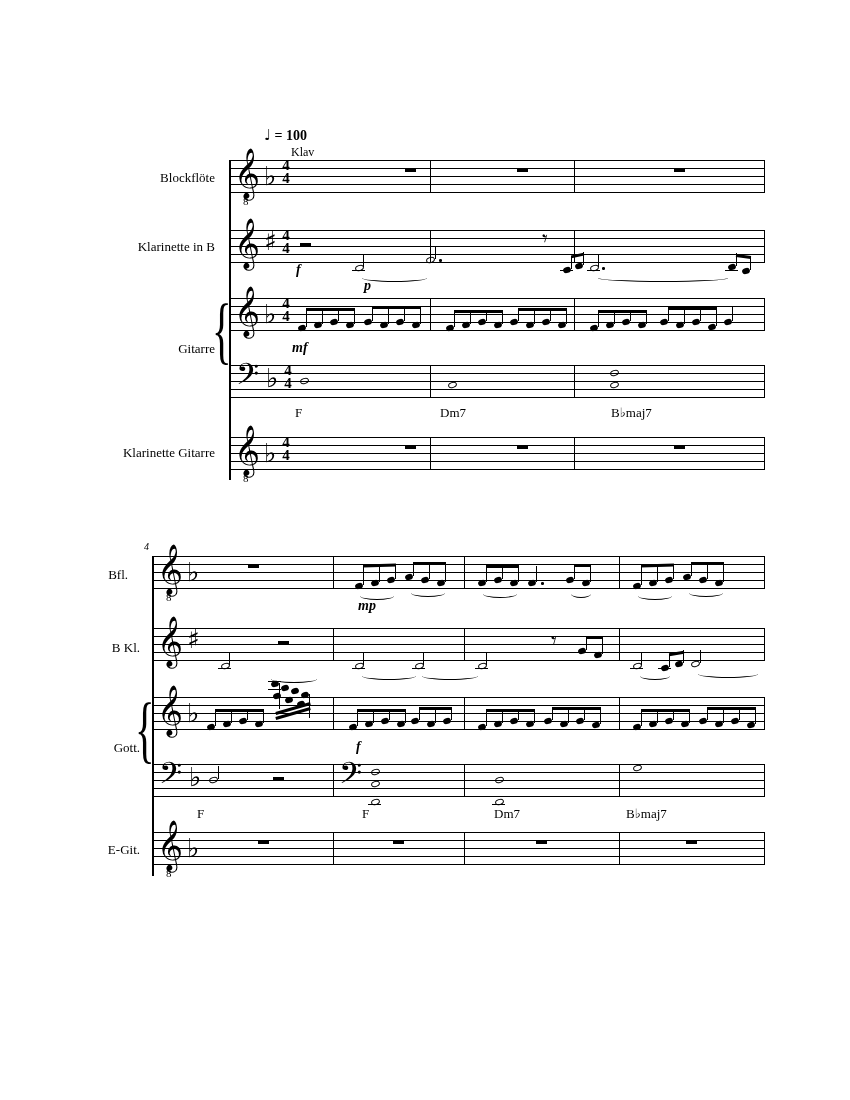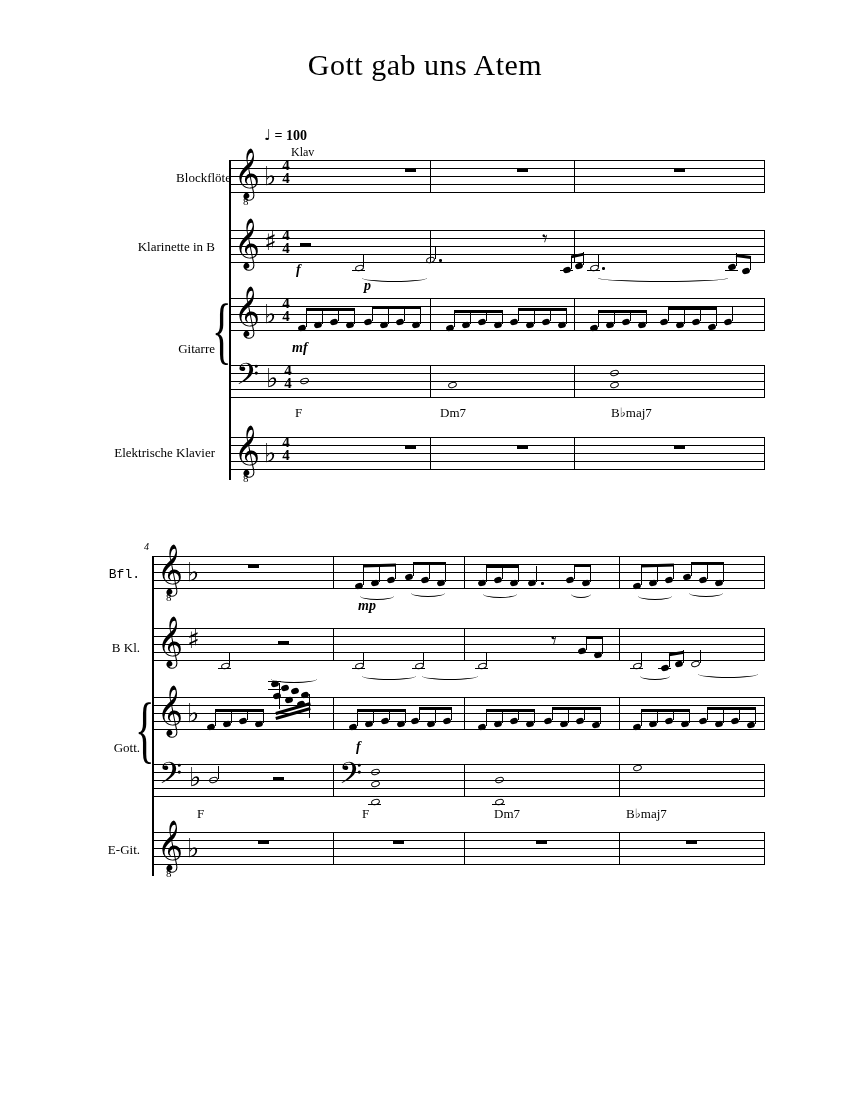--- a/index.html
+++ b/index.html
@@ -191,33 +191,32 @@
     height: 1px;
     background: #000;
     width: 13px;
   }
 </style>
 </head>
 <body>
 
 <div class="page">
 
-  <div class="title">Gott gab uns Atem</div>
 
   <div class="system" style="left:0; top:0; width:850px; height:380px;">
 
     <div class="tempo" style="left:264px; top:126px;">
       <span class="note">♩</span>
       <span>= 100</span>
     </div>
     <div class="sectionlabel" style="left:291px; top:145px;">Klav</div>
 
     <div class="bracketline" style="left:229px; top:160px; height:320px;"></div>
 
-    <div class="instname" style="left:116px; top:170px; width:115px;">Blockflöte</div>
+    <div class="instname" style="left:100px; top:170px; width:115px;">Blockflöte</div>
     <div style="position:absolute; left:230px; top:160px; width:535px; height:33px;">
       <div class="stafflines">
           <i></i>
           <i></i>
           <i></i>
           <i></i>
           <i></i>
         </div>
       <div class="clef treble" style="left:4px; top:-9px;">𝄞</div>
       <div class="clef8" style="left:13px; top:35px;">8</div>
@@ -395,21 +394,21 @@
       <div class="nh open" style="left:380px; top:17px;"></div>
       <div class="barline" style="left:200px; top:0; height:33px;"></div>
       <div class="barline" style="left:344px; top:0; height:33px;"></div>
       <div class="barline" style="left:534px; top:0; height:33px;"></div>
     </div>
 
     <div class="chordname" style="left:295px; top:405px;">F</div>
     <div class="chordname" style="left:440px; top:405px;">Dm7</div>
     <div class="chordname" style="left:611px; top:405px;">B♭maj7</div>
 
-    <div class="instname" style="left:85px; top:445px; width:130px;">Elektrische Klavier</div>
+    <div class="instname" style="left:85px; top:445px; width:130px;">Klarinette Gitarre</div>
     <div style="position:absolute; left:230px; top:437px; width:535px; height:33px;">
       <div class="stafflines">
           <i></i>
           <i></i>
           <i></i>
           <i></i>
           <i></i>
         </div>
       <div class="clef treble" style="left:4px; top:-9px;">𝄞</div>
       <div class="clef8" style="left:13px; top:35px;">8</div>
@@ -425,21 +424,21 @@
       <div class="barline" style="left:344px; top:0; height:33px;"></div>
       <div class="barline" style="left:534px; top:0; height:33px;"></div>
     </div>
   </div>
 
   <div class="system" style="left:0; top:0; width:850px; height:400px;">
 
     <div class="measurenum" style="left:144px; top:541px;">4</div>
     <div class="bracketline" style="left:152px; top:556px; height:320px;"></div>
 
-    <div class="instname" style="left:60px; top:567px; width:80px;font-family:Liberation Mono, monospace;">Bfl.</div>
+    <div class="instname" style="left:48px; top:567px; width:80px;">Bfl.</div>
     <div style="position:absolute; left:153px; top:556px; width:612px; height:33px;">
       <div class="stafflines">
           <i></i>
           <i></i>
           <i></i>
           <i></i>
           <i></i>
         </div>
       <div class="clef treble" style="left:4px; top:-9px;">𝄞</div>
       <div class="clef8" style="left:13px; top:35px;">8</div>

